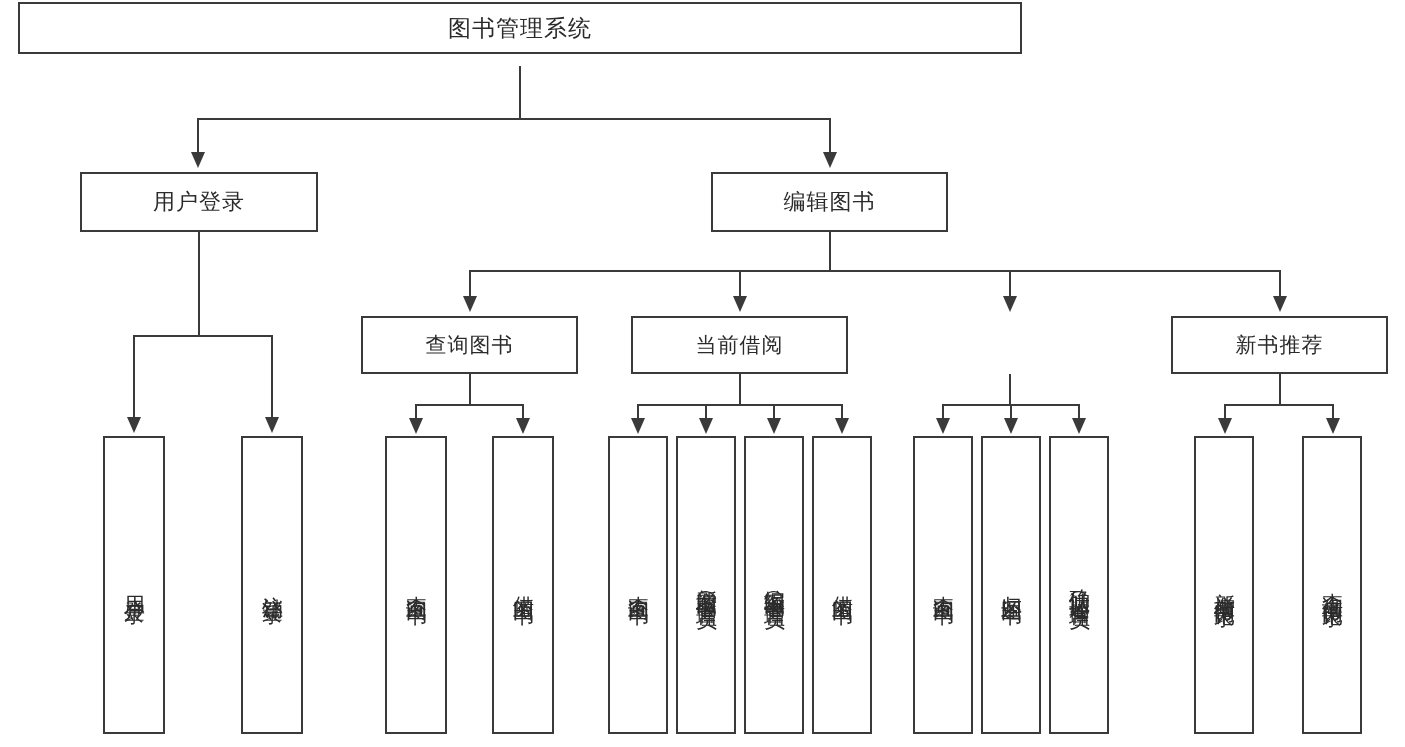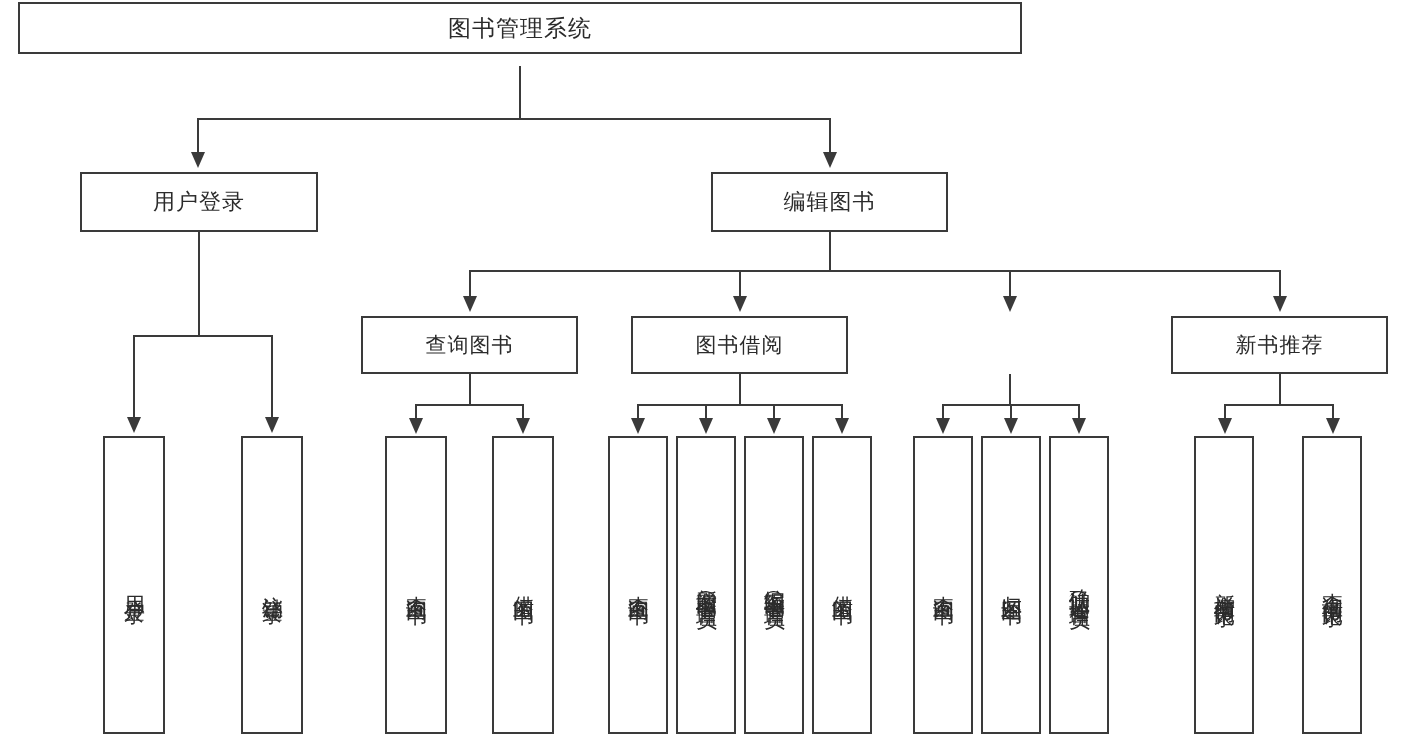--- a/index.html
+++ b/index.html
@@ -130,21 +130,21 @@
   <div class="edge-v" style="left:1009px; top:270px; width:2px; height:26px;"></div>
   <div class="arrow" style="left:1003px; top:296px;"></div>
 
   <div class="edge-v" style="left:1279px; top:270px; width:2px; height:26px;"></div>
   <div class="arrow" style="left:1273px; top:296px;"></div>
 
   <div class="node level3" style="left:361px; top:316px; width:217px; height:58px;">
     <span class="htext">查询图书</span>
   </div>
   <div class="node level3" style="left:631px; top:316px; width:217px; height:58px;">
-    <span class="htext">图书借阅</span>
+    <span class="htext">当前借阅</span>
   </div>
   <div class="node level3" style="left:1171px; top:316px; width:217px; height:58px;">
     <span class="htext">新书推荐</span>
   </div>
 
   <div class="edge-v" style="left:469px; top:374px; width:2px; height:32px;"></div>
   <div class="edge-h" style="left:415px; top:404px; width:109px; height:2px;"></div>
   <div class="edge-v" style="left:415px; top:404px; width:2px; height:14px;"></div>
   <div class="arrow" style="left:409px; top:418px;"></div>
   <div class="edge-v" style="left:522px; top:404px; width:2px; height:14px;"></div>

